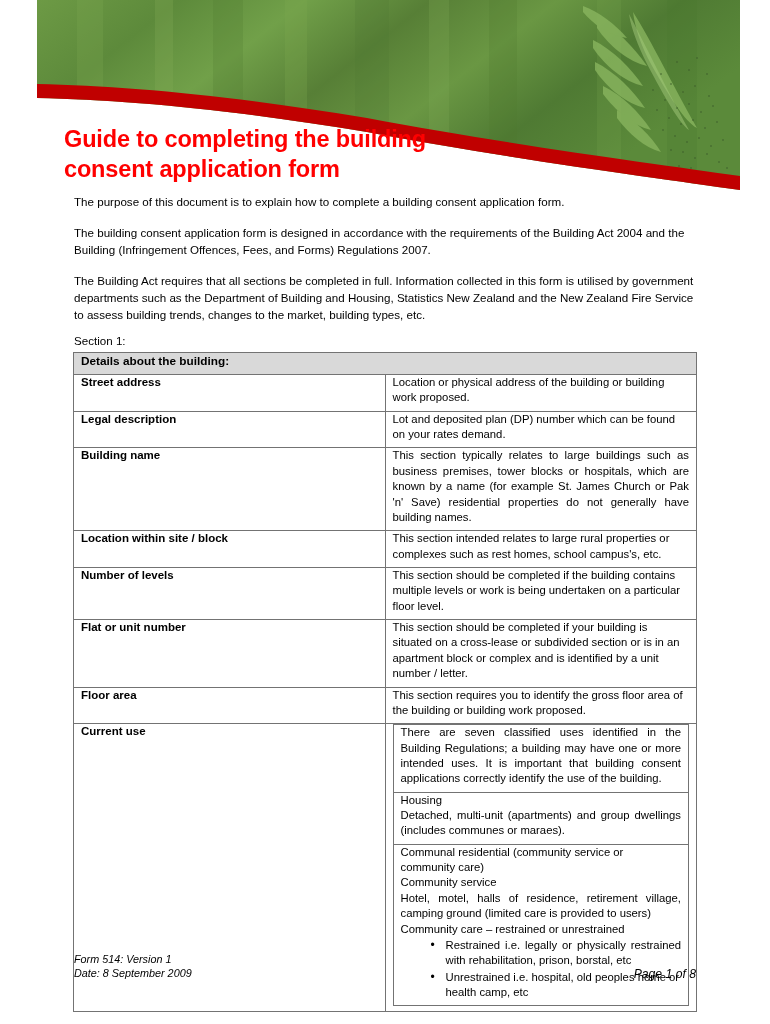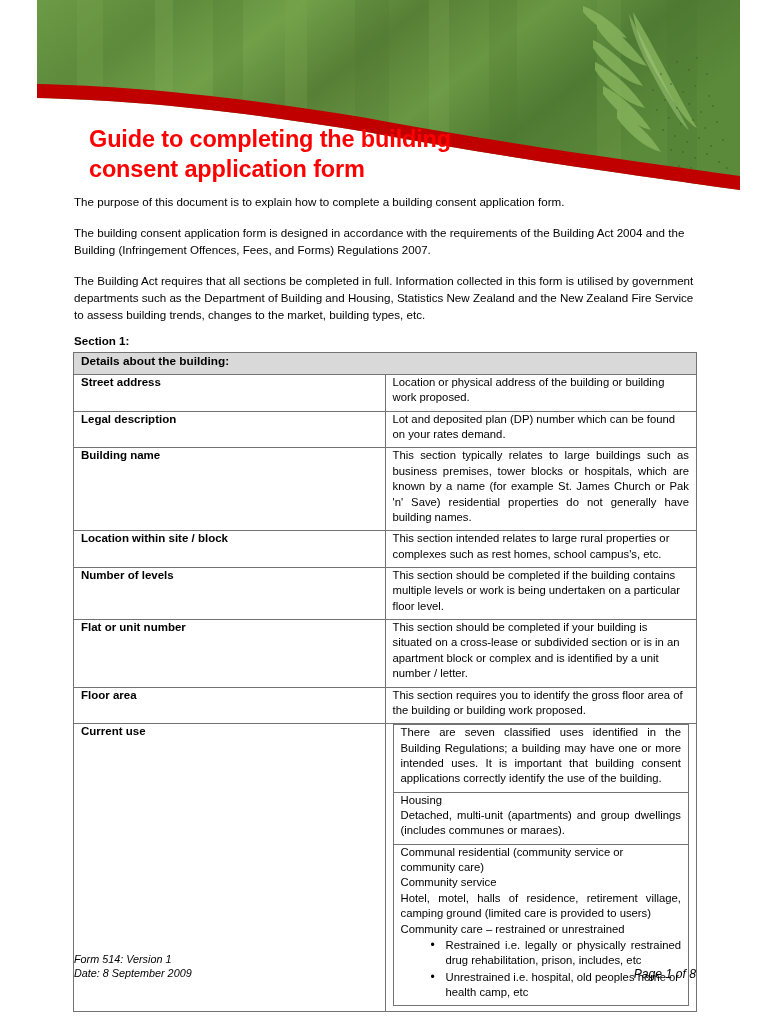--- a/index.html
+++ b/index.html
@@ -23,21 +23,21 @@
     top: 0;
     width: 703px;
     height: 192px;
     overflow: hidden;
   }
   #banner svg { display: block; }
 
   
   #doc-title {
     position: absolute;
-    left: 89px;
+    left: 64px;
     top: 108px;
     width: 560px;
     font-size: 23.5px;
     font-weight: bold;
     line-height: 1.28;
     color: #ff0000;
     letter-spacing: -0.15px;
   }
   #doc-title .line { display: block; }
 
@@ -54,21 +54,21 @@
     line-height: 1.46;
     text-align: left;
   }
 
   
   #section-label {
     position: absolute;
     left: 74px;
     top: 334px;
     font-size: 11.6px;
-    font-weight: bold;
+    font-weight: normal;
   }
 
   
   #details-table {
     position: absolute;
     left: 73px;
     top: 352px;
     width: 624px;
     border-collapse: collapse;
     table-layout: fixed;
@@ -321,21 +321,21 @@
             <span class="sub-line just">Detached, multi-unit (apartments) and group dwellings (includes communes or maraes).</span>
           </td>
         </tr>
         <tr>
           <td>
             <span class="sub-line">Communal residential (community service or community care)</span>
             <span class="sub-line">Community service</span>
             <span class="sub-line just">Hotel, motel, halls of residence, retirement village, camping ground (limited care is provided to users)</span>
             <span class="sub-line">Community care – restrained or unrestrained</span>
             <ul class="bullets">
-              <li>Restrained i.e. legally or physically restrained drug rehabilitation, prison, includes, etc</li>
+              <li>Restrained i.e. legally or physically restrained with rehabilitation, prison, borstal, etc</li>
               <li class="nojust">Unrestrained i.e. hospital, old peoples home or health camp, etc</li>
             </ul>
           </td>
         </tr>
       </tbody>
           </table>
     </td>
   </tr>
 </tbody>
   </table>

